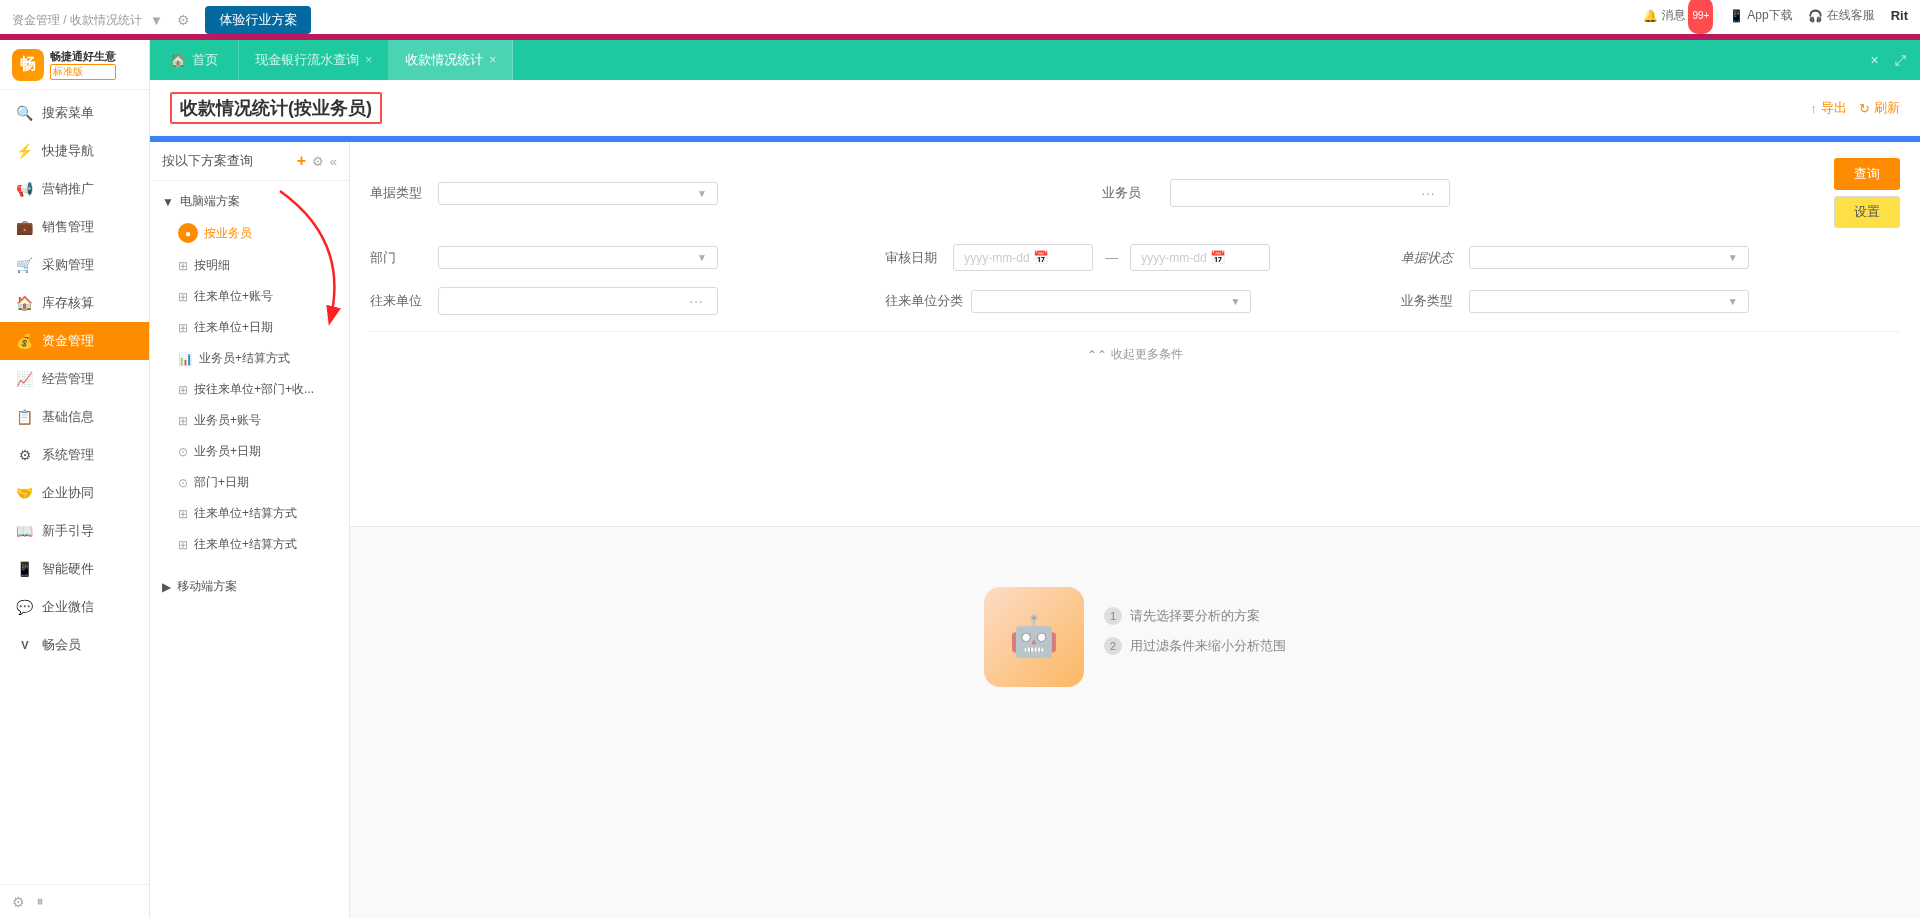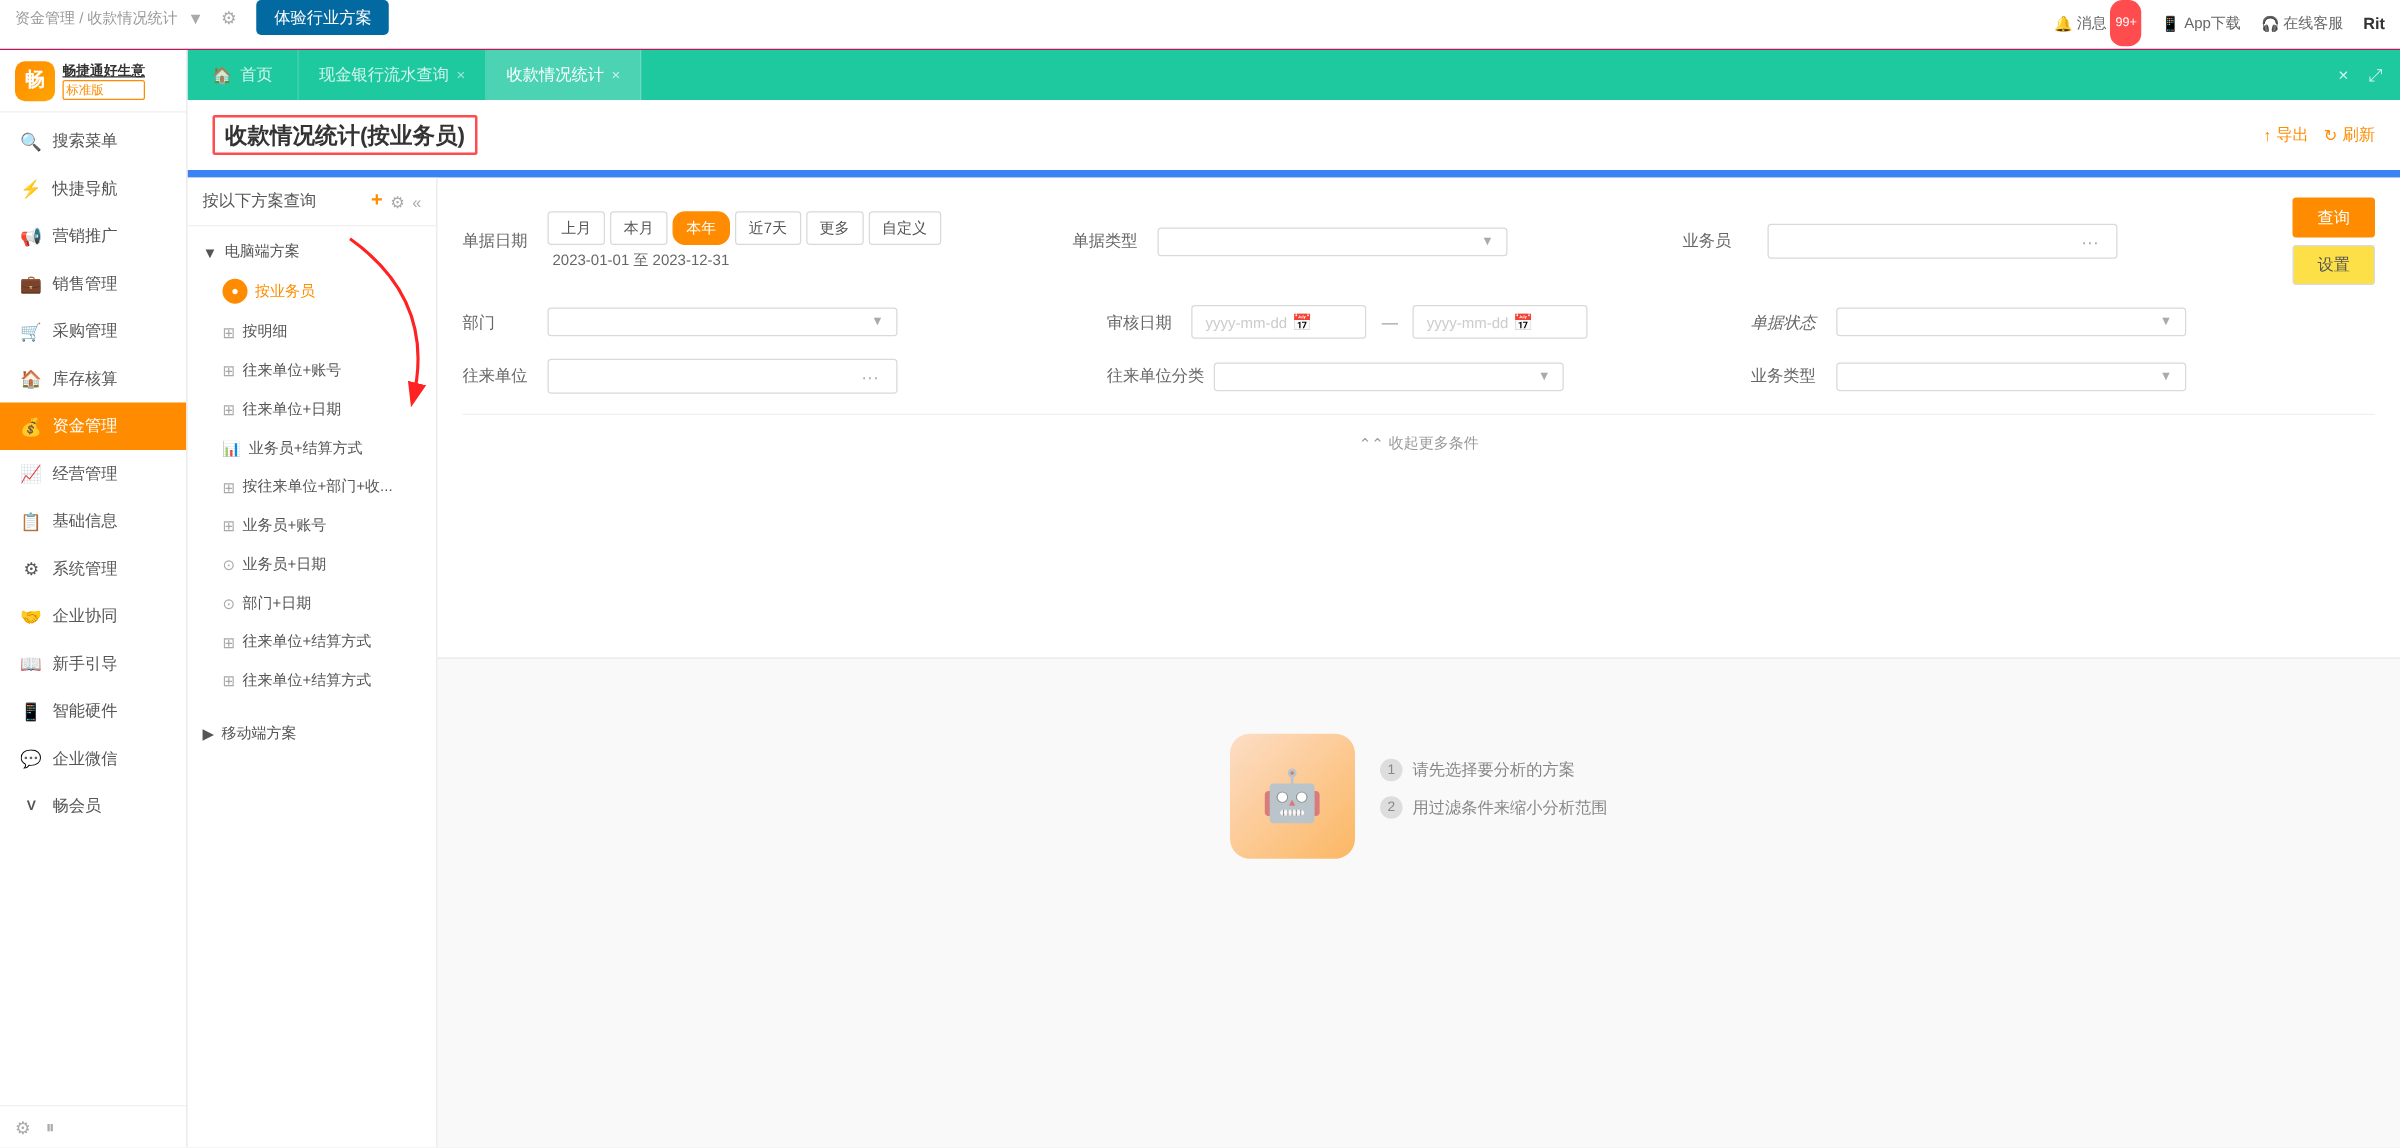--- a/index.html
+++ b/index.html
@@ -2,23 +2,23 @@
 <html><head>
   <meta charset="utf-8">
   <style>
     * { box-sizing: border-box; margin: 0; padding: 0; font-family: 'Microsoft YaHei', Arial, sans-serif; }
     body { background: #f5f5f5; font-size: 13px; color: #333; overflow: hidden; height: 918px; }
 
     
     .top-bar {
       height: 40px;
       background: #fff;
-      border-bottom: 1px solid #be185d;
+      border-bottom: 6px solid #be185d;
       display: flex;
-      align-items: flex-start;
+      align-items: flex-end;
       padding: 0 12px;
       justify-content: space-between;
     }
     .top-bar-left { display: flex; align-items: center; gap: 8px; }
     .top-bar-breadcrumb { color: #999; font-size: 12px; }
     .top-bar-right { display: flex; align-items: center; gap: 16px; font-size: 12px; color: #666; }
     .msg-badge { background: #ff4d4f; color: #fff; border-radius: 10px; font-size: 10px; padding: 13px 4px; margin-left: 0; }
 
     
     .layout { display: flex; height: calc(918px - 40px); }
@@ -228,21 +228,21 @@
 </div>
 
 <div class="layout">
 
   <div class="sidebar">
     <div class="logo-area">
       <div class="logo-icon">
         <span>畅</span>
       </div>
       <div>
-        <div style="font-size:11px;font-weight:bold;color:#333;text-decoration:underline;">畅捷通好生意</div>
+        <div style="font-size:11px;font-weight:bold;color:#333;">畅捷通好生意</div>
         <div class="edition-badge">标准版</div>
       </div>
     </div>
     <div class="nav-items">
 
       <div class="nav-item">
         <span class="nav-icon">🔍</span>
         <span>搜索菜单</span>
       </div>
       <div class="nav-item">
@@ -421,32 +421,20 @@
             <span>▶</span>
             <span>移动端方案</span>
           </div>
         </div>
       </div>
 
       <div style="flex:1;display:flex;flex-direction:column;overflow:hidden;">
         <div class="filter-area">
 
           <div class="filter-row">
-            <div class="field-item">
-              <span class="field-label">单据日期</span>
-              <div class="filter-group">
-                <button class="filter-date-btn">上月</button>
-                <button class="filter-date-btn">本月</button>
-                <button class="filter-date-btn active">本年</button>
-                <button class="filter-date-btn">近7天</button>
-                <button class="filter-date-btn">更多</button>
-                <button class="filter-date-btn">自定义</button>
-                <span class="date-range">2023-01-01 至 2023-12-31</span>
-              </div>
-            </div>
             <div class="field-item" style="flex:1;">
               <span class="field-label">单据类型</span>
               <div class="filter-select filter-select-wide">
                 <span></span>
                 <span class="chevron">▼</span>
               </div>
             </div>
             <div class="field-item" style="flex:1;">
               <span class="field-label">业务员</span>
               <div class="filter-select filter-select-wide">

